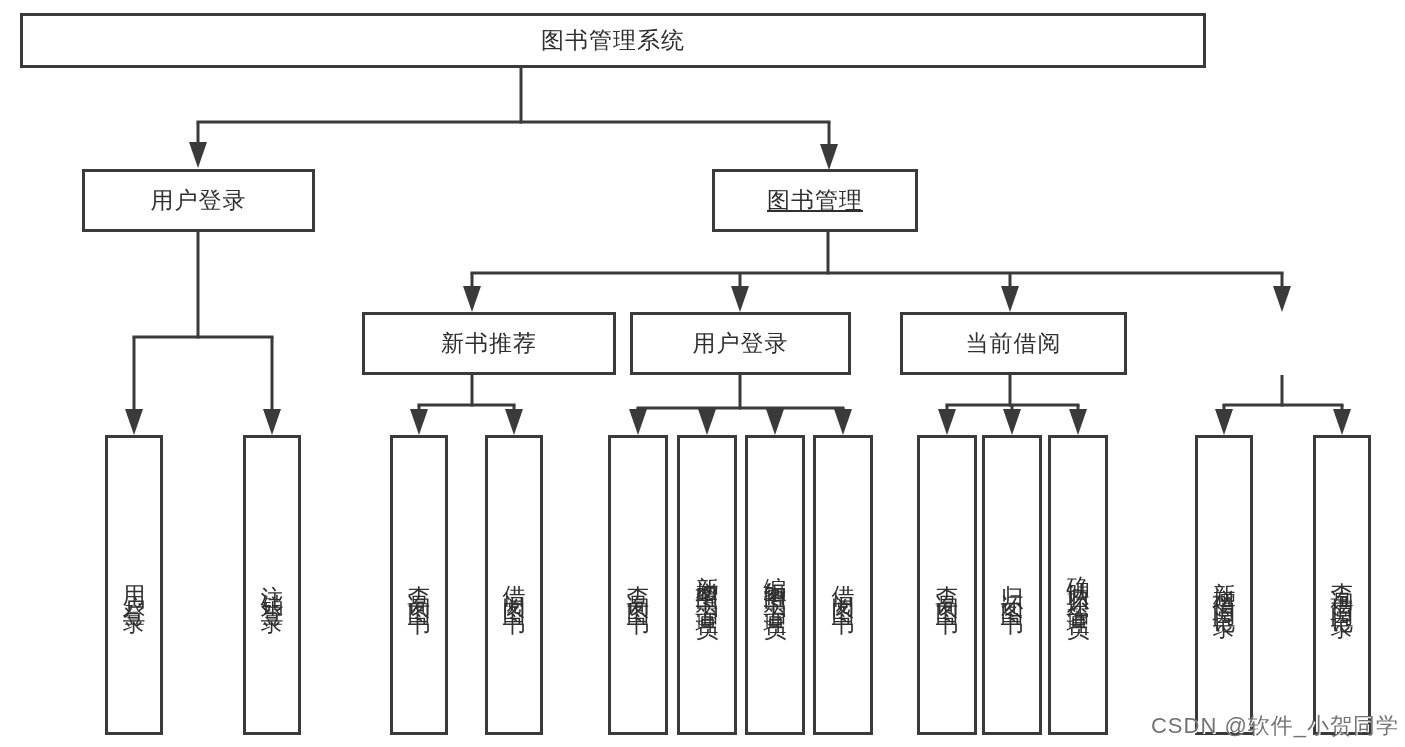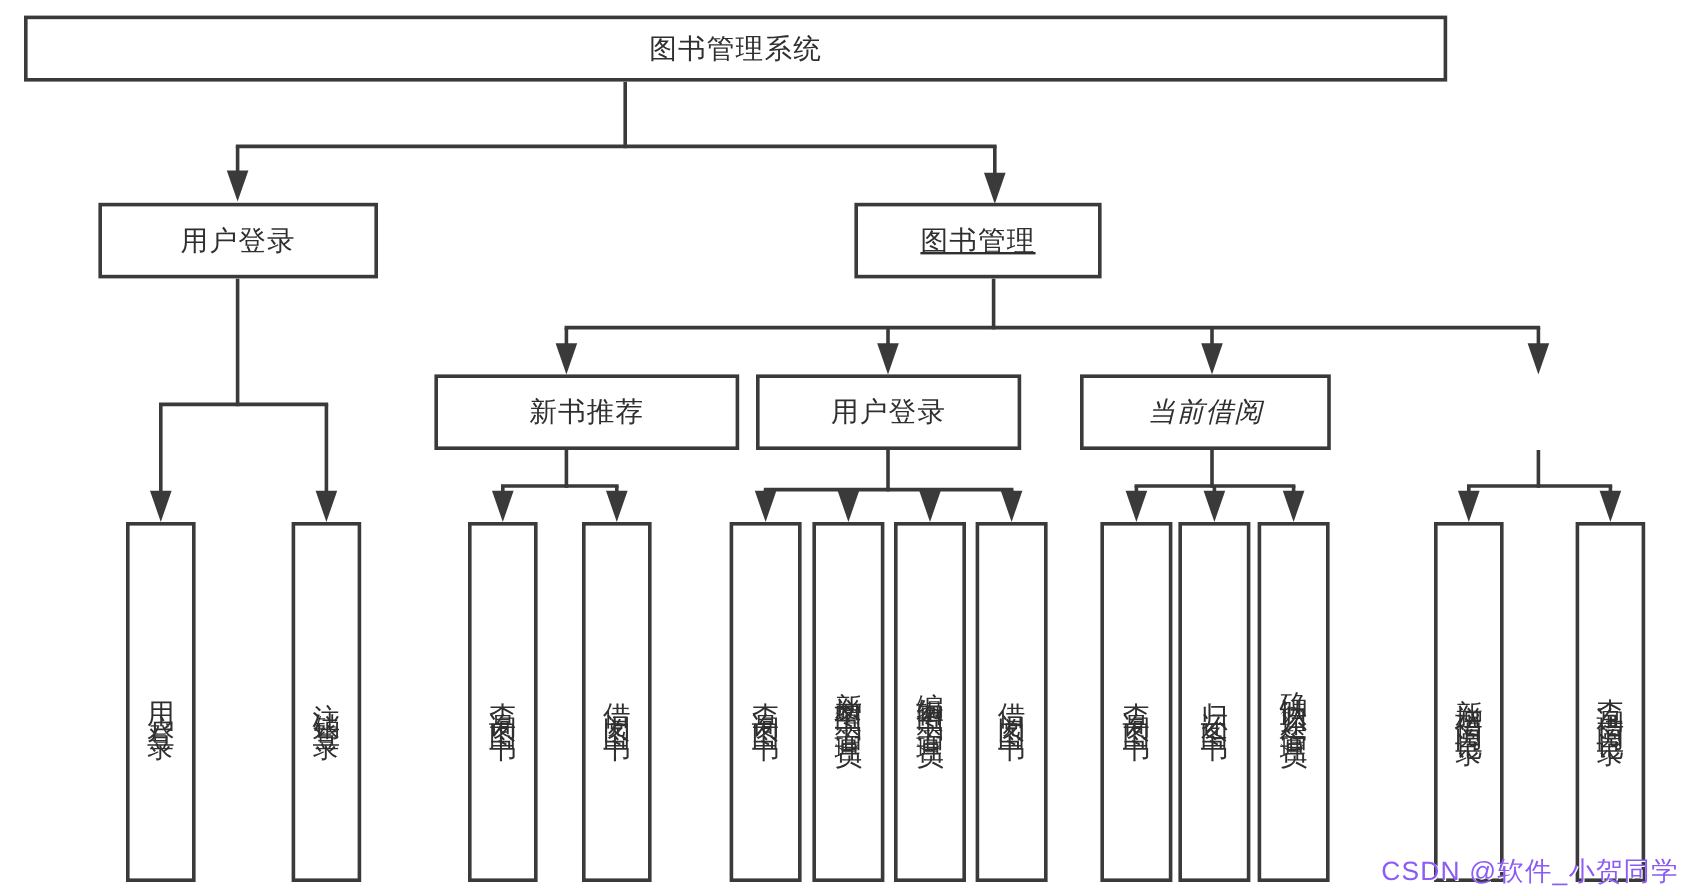--- a/index.html
+++ b/index.html
@@ -48,21 +48,21 @@
     letter-spacing: 9px;
     color: #2f2f2f;
     z-index: 2;
     text-align: center;
   }
   .watermark {
     position: absolute;
     right: 6px;
     bottom: 6px;
     font-size: 22px;
-    color: #8b5cf6;
+    color: #737373;
     letter-spacing: 1px;
     text-shadow: 1px 1px 0 #ffffff;
     z-index: 3;
     white-space: nowrap;
   }
 </style>
 </head>
 <body>
 
 <div class="canvas">
@@ -133,21 +133,21 @@
     </g>
   </svg>
 
   <div class="hnode" style="left:20px; top:13px; width:1186px; height:55px;">图书管理系统</div>
 
   <div class="hnode" style="left:82px; top:169px; width:233px; height:63px;">用户登录</div>
   <div class="hnode" style="left:712px; top:169px; width:206px; height:63px;text-decoration:underline;">图书管理</div>
 
   <div class="hnode" style="left:362px; top:312px; width:254px; height:63px;">新书推荐</div>
   <div class="hnode" style="left:630px; top:312px; width:221px; height:63px;">用户登录</div>
-  <div class="hnode" style="left:900px; top:312px; width:209px; height:63px;font-style:italic;">当前借阅</div>
+  <div class="hnode" style="left:900px; top:312px; width:227px; height:63px;">当前借阅</div>
 
   <div class="vnode" style="left:105px; top:435px; width:58px; height:300px;">用户登录</div>
   <div class="vnode" style="left:243px; top:435px; width:58px; height:300px;">注销登录</div>
 
   <div class="vnode" style="left:390px; top:435px; width:58px; height:300px;">查询图书</div>
   <div class="vnode" style="left:485px; top:435px; width:58px; height:300px;">借阅图书</div>
 
   <div class="vnode" style="left:608px; top:435px; width:60px; height:300px;">查询图书</div>
   <div class="vnode" style="left:677px; top:435px; width:60px; height:300px; letter-spacing:6px;">新增图书（管理员）</div>
   <div class="vnode" style="left:745px; top:435px; width:60px; height:300px; letter-spacing:6px;">编辑图书（管理员）</div>

